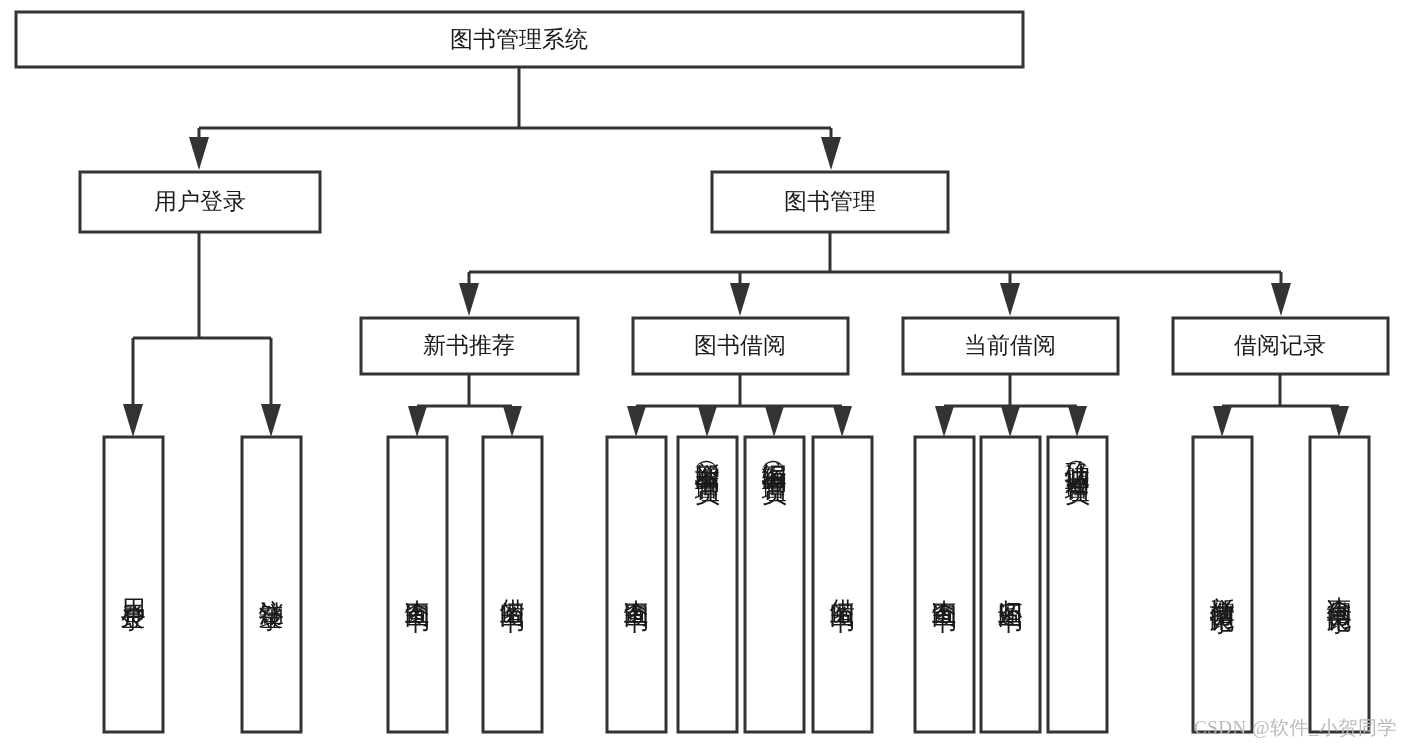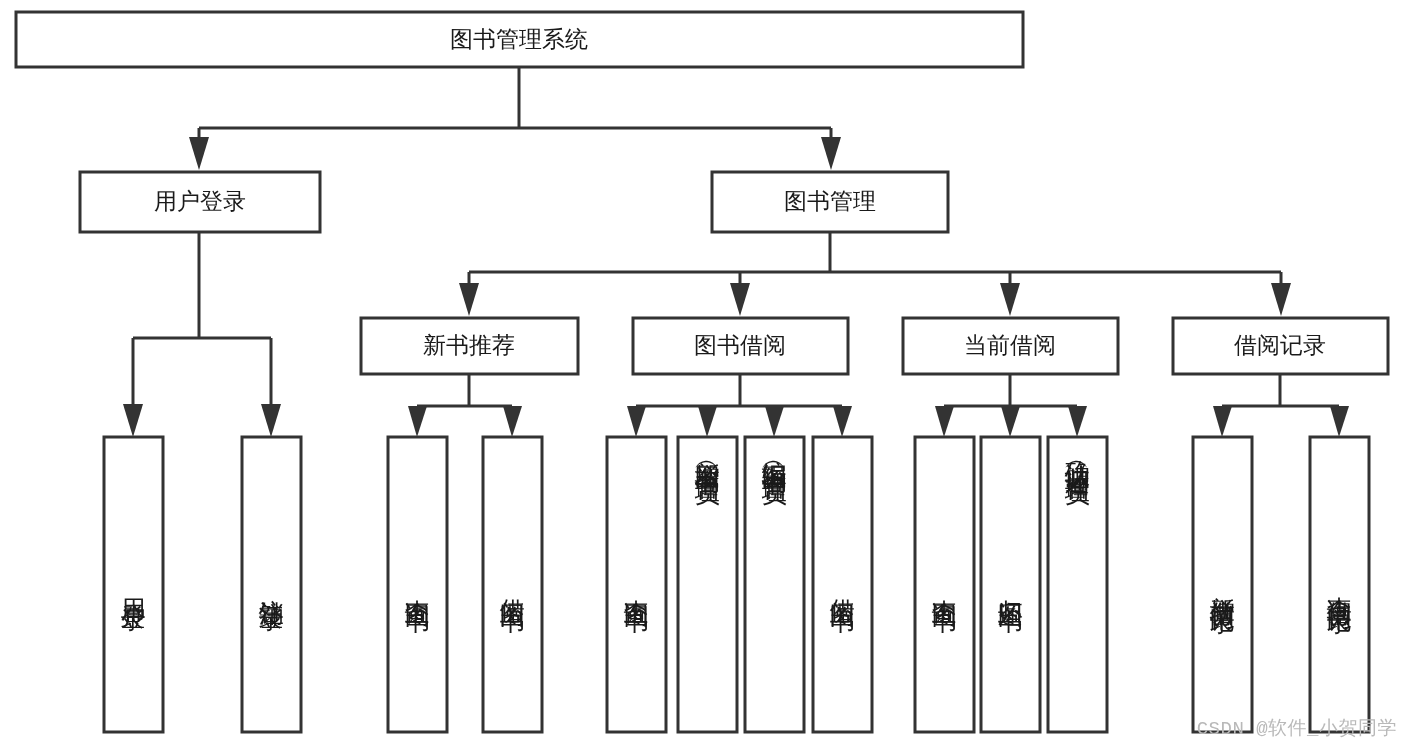--- a/index.html
+++ b/index.html
@@ -62,21 +62,21 @@
     font-size: 25px;
     line-height: 1.05;
     color: #1a1a1a;
     letter-spacing: 3px;
     white-space: nowrap;
   }
   .watermark {
     position: absolute;
     right: 8px;
     bottom: 6px;
-    font-family: Liberation Mono, monospace;
+    font-family: Liberation Serif, serif;
     font-size: 19px;
     color: #b9b9b9;
     white-space: nowrap;
     letter-spacing: 0.5px;
   }
 </style>
 </head>
 <body>
 
 <div id="diagram-root">

